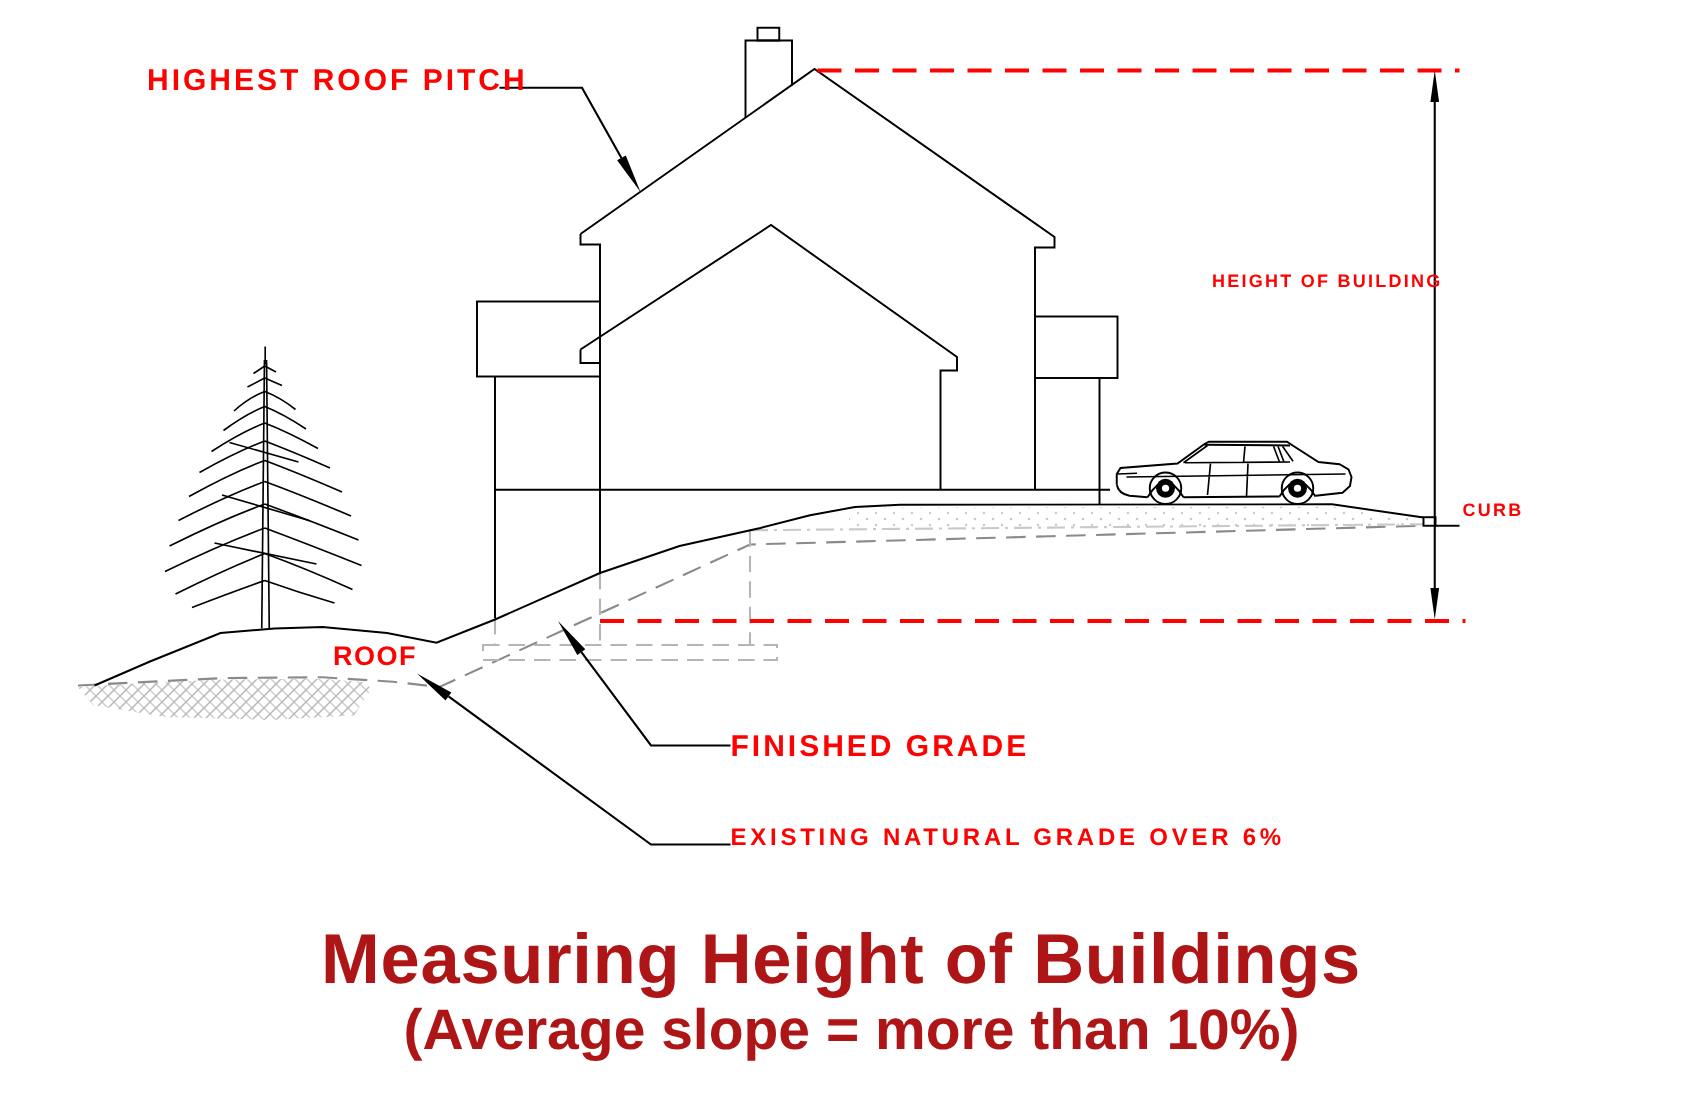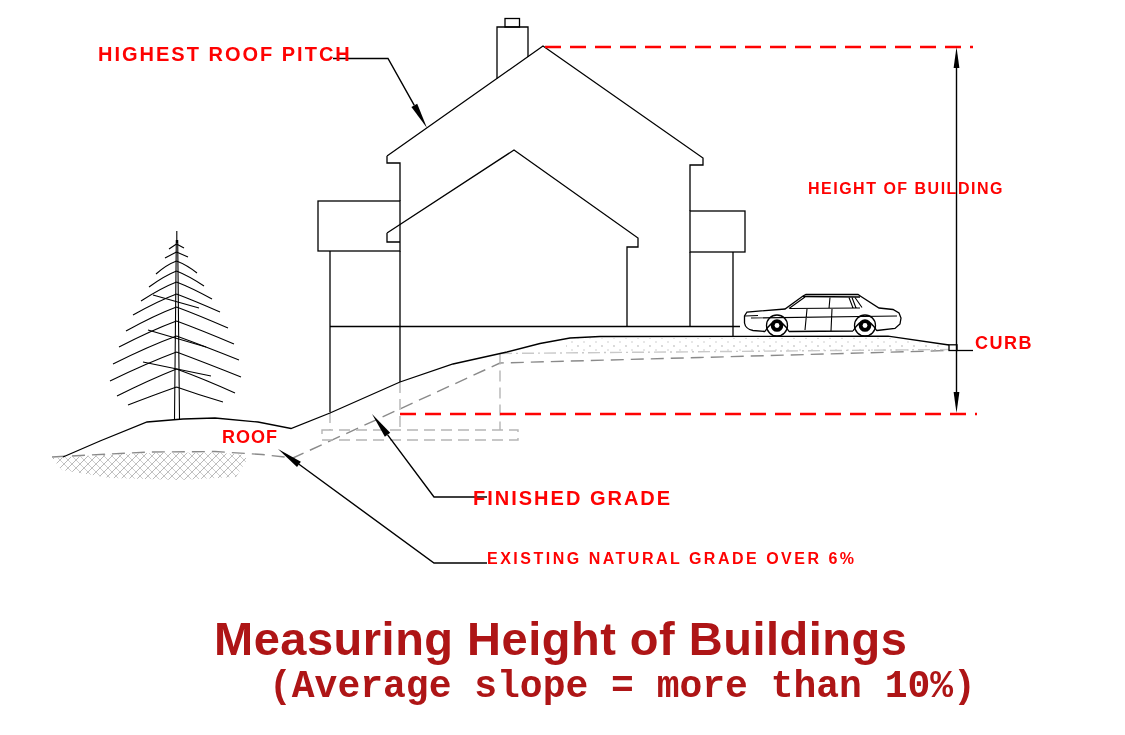--- a/index.html
+++ b/index.html
@@ -130,28 +130,28 @@
     <polygon class="arr" points="372,414 390.2,432.8 384.9,436.7"></polygon>
   </g>
   <g>
     <path class="dim" d="M487,563 L434,563 L299,464.3"></path>
     <polygon class="arr" points="278,449 300.9,461.7 297.0,467.0"></polygon>
   </g>
 </svg>
 
 <div class="lbl" style="left:67px;top:44px;font-size:20px;letter-spacing:2px;margin-left:31px;">HIGHEST ROOF PITCH</div>
 
-<div class="lbl" style="left:808px;top:181px;font-size:16px;letter-spacing:1.5px;">HEIGHT OF BUILDING</div>
+<div class="lbl" style="left:808px;top:181px;font-size:12px;letter-spacing:1.5px;">HEIGHT OF BUILDING</div>
 
-<div class="lbl" style="left:975px;top:334px;font-size:18px;letter-spacing:1.5px;">CURB</div>
+<div class="lbl" style="left:975px;top:334px;font-size:12px;letter-spacing:1.5px;">CURB</div>
 
 
 <div class="lbl" style="left:222px;top:428px;font-size:18px;letter-spacing:1px;">ROOF</div>
 
-<div class="lbl" style="left:473px;top:488px;font-size:20px;letter-spacing:2px;">FINISHED GRADE</div>
+<div class="lbl" style="left:487px;top:488px;font-size:20px;letter-spacing:2px;">FINISHED GRADE</div>
 
 <div class="lbl" style="left:487px;top:551px;font-size:16px;letter-spacing:2.5px;">EXISTING NATURAL GRADE OVER 6%</div>
 
 <div class="ttl" style="left:214px;top:615px;font-size:47px;letter-spacing:0.5px;">Measuring Height of Buildings</div>
 
-<div class="ttl" style="left:269px;top:668px;font-size:38px;font-family:Liberation Mono, monospace;">(Average slope = more than 10%)</div>
+<div class="ttl" style="left:269px;top:668px;font-size:38px;">(Average slope = more than 10%)</div>
 
 </div>
 
 </body></html>

